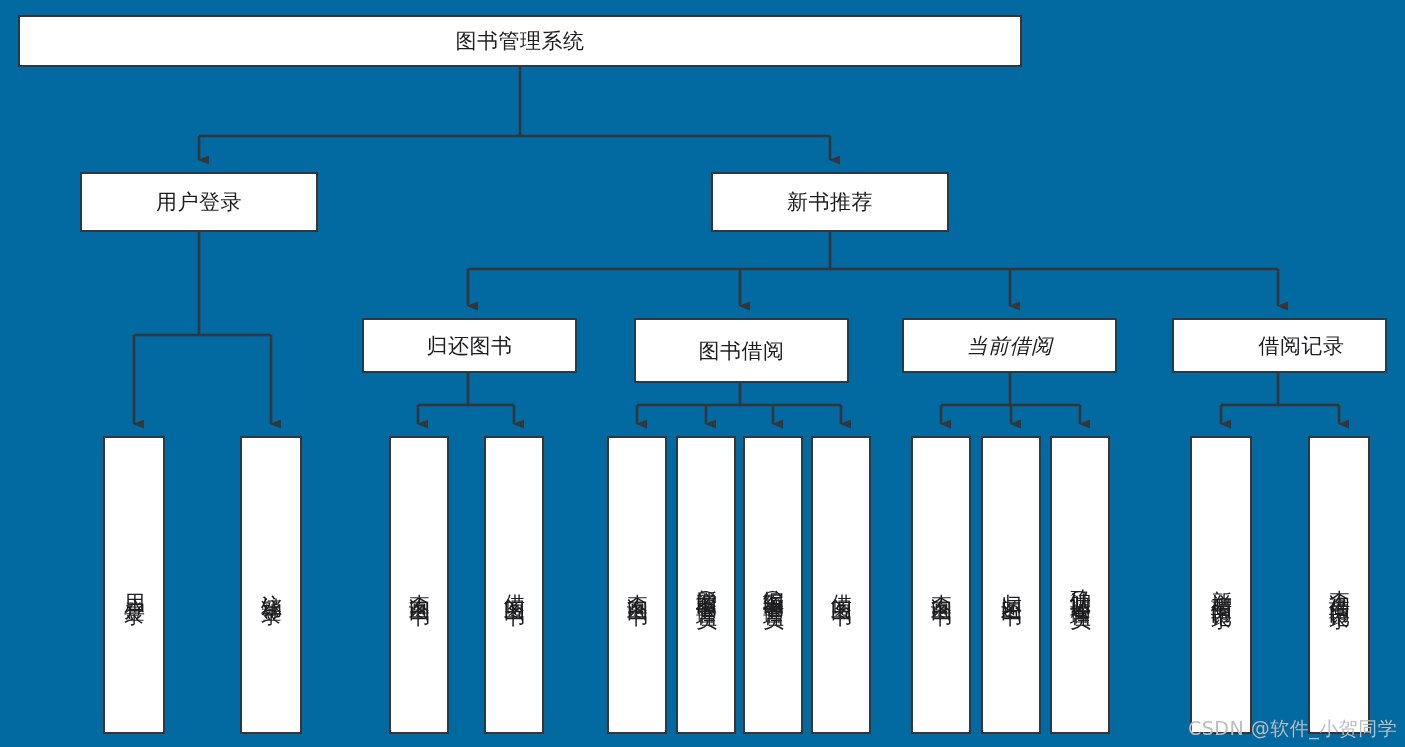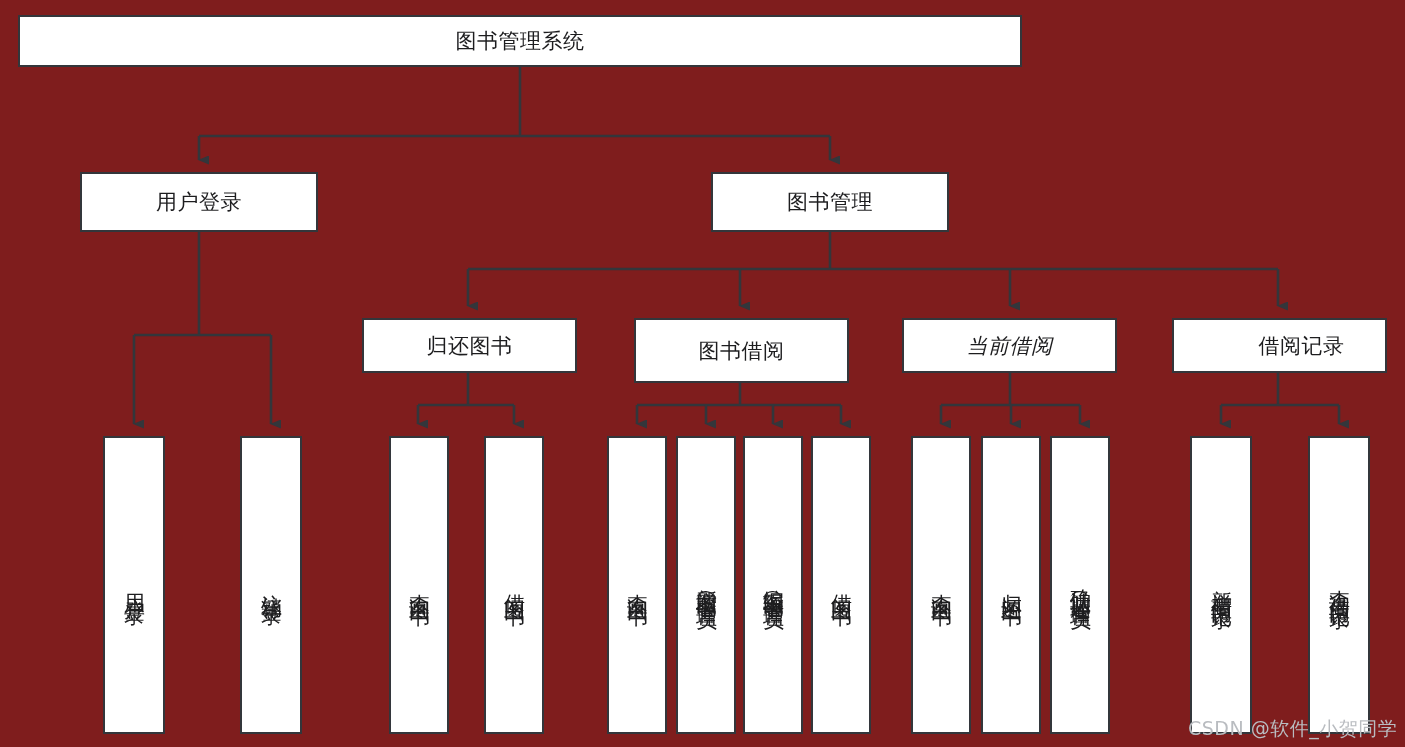--- a/index.html
+++ b/index.html
@@ -7,21 +7,21 @@
     padding: 0;
     background: #ffffff;
   }
   body {
     font-family: "DejaVu Sans", "Liberation Sans", sans-serif;
   }
   #canvas {
     position: relative;
     width: 1405px;
     height: 747px;
-    background: #7f1d1d;
+    background: #0369a1;
     overflow: hidden;
   }
   svg.edges {
     position: absolute;
     left: 0;
     top: 0;
     width: 1405px;
     height: 747px;
     pointer-events: none;
   }
@@ -117,21 +117,21 @@
   </svg>
 
   <div class="node h" style="left:18px;top:15px;width:1004px;height:52px;">
     <span>图书管理系统</span>
   </div>
 
   <div class="node h" style="left:80px;top:172px;width:238px;height:60px;">
     <span>用户登录</span>
   </div>
   <div class="node h" style="left:711px;top:172px;width:238px;height:60px;">
-    <span>图书管理</span>
+    <span>新书推荐</span>
   </div>
 
   <div class="node h" style="left:362px;top:318px;width:215px;height:55px;">
     <span>归还图书</span>
   </div>
   <div class="node h" style="left:634px;top:318px;width:215px;height:65px;">
     <span>图书借阅</span>
   </div>
   <div class="node h" style="left:902px;top:318px;width:215px;height:55px;font-style:italic;">
     <span>当前借阅</span>

